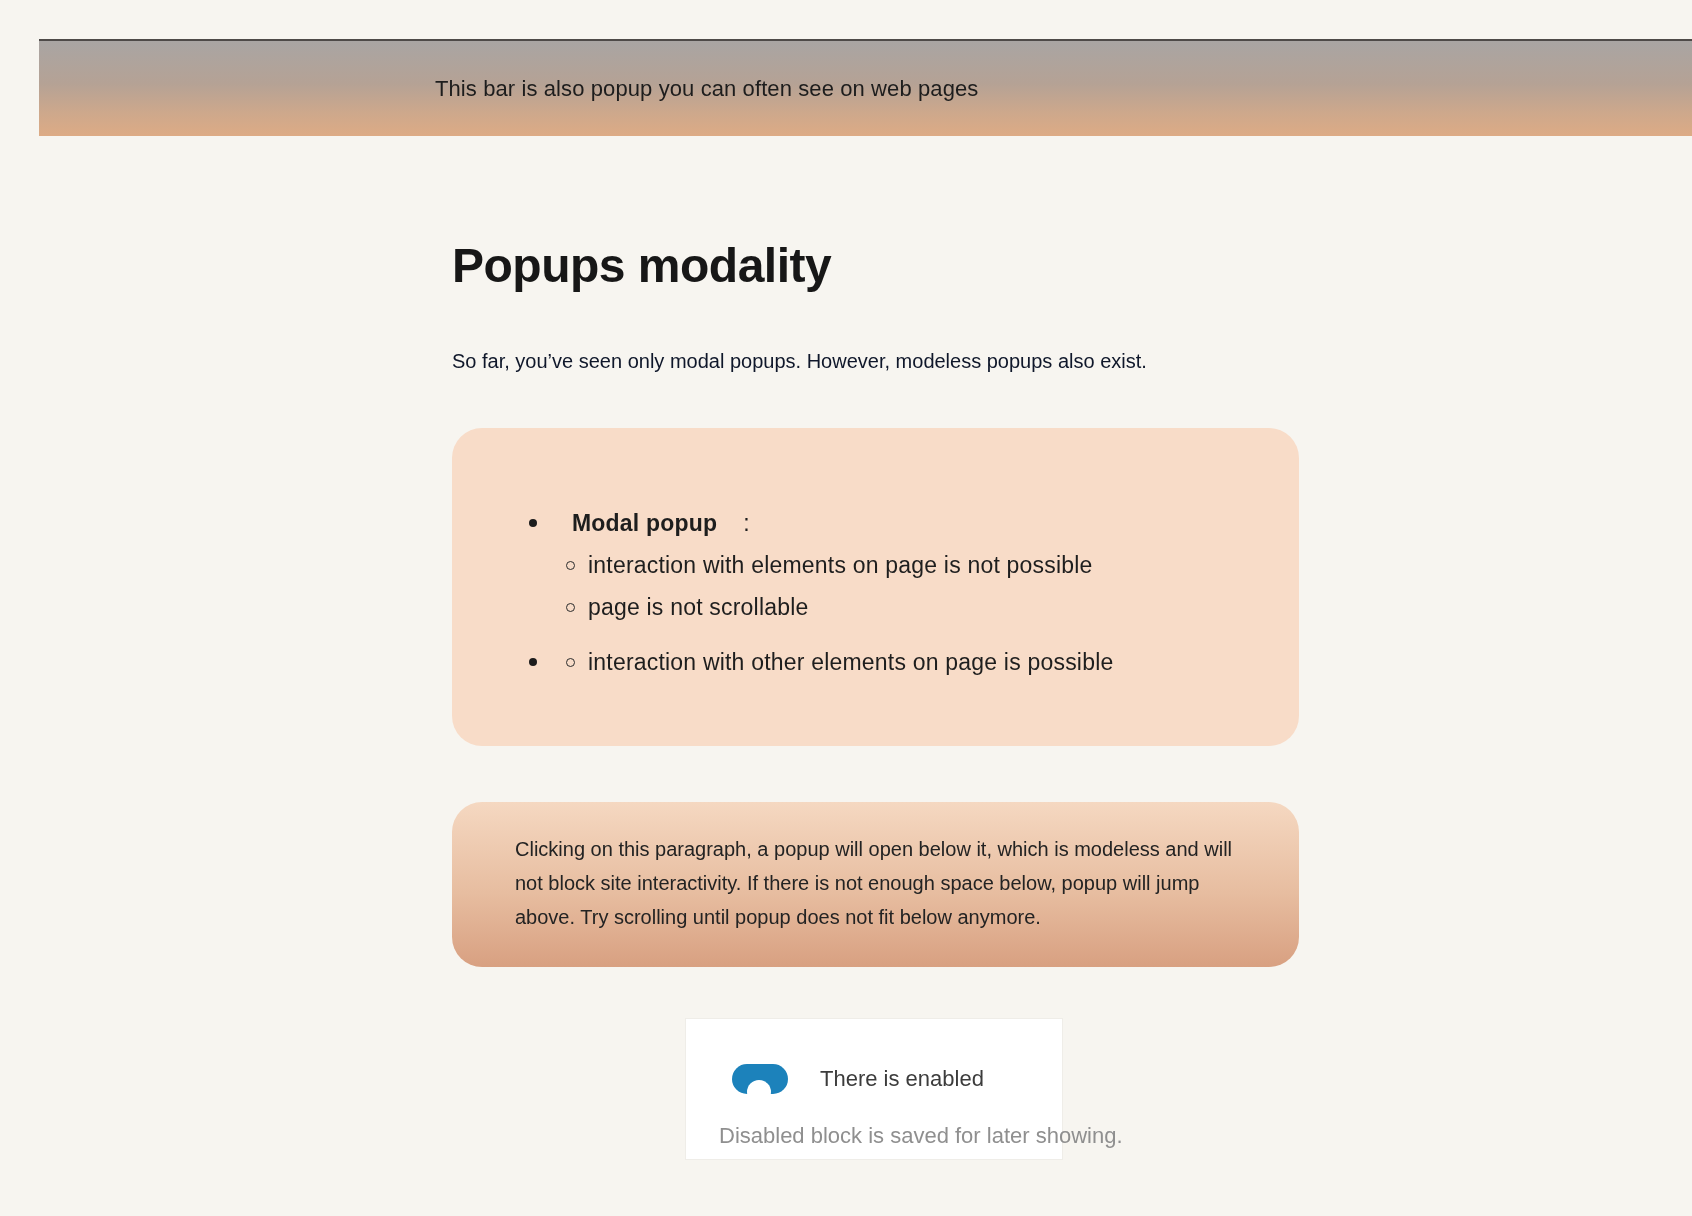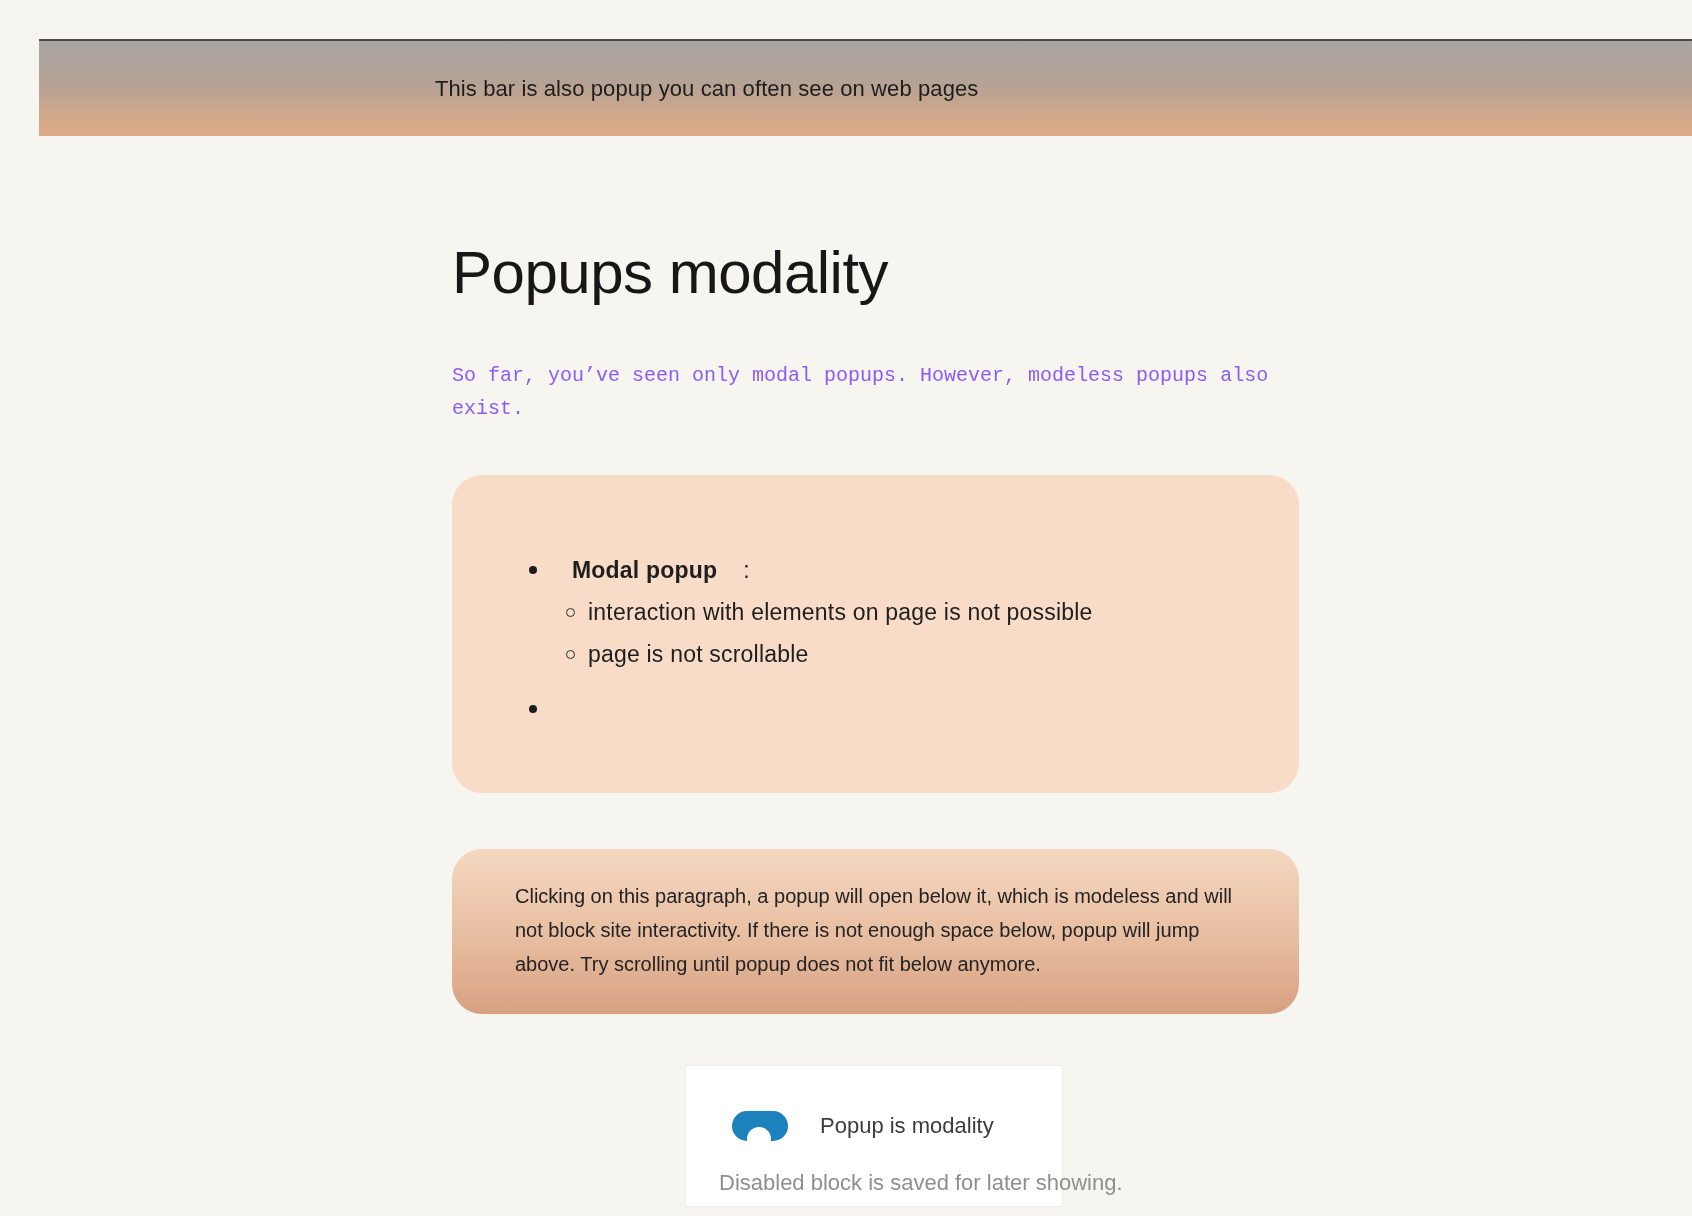--- a/index.html
+++ b/index.html
@@ -28,31 +28,30 @@
     letter-spacing:0.1px;
   }
 
   
   main {
     width:873px;
     margin-left:413px;
   }
   h1 {
     margin-top:102px;
-    font-size:60px;
-    font-weight:400;
+    font-size:48px;
+    font-weight:700;
     letter-spacing:-0.5px;
     color:#171717;
     line-height:1.15;
   }
   .para {
     font-size:20px;
     line-height:33px;
-    color:#8b5cf6;
-    font-family:Liberation Mono, monospace;
+    color:#0f172a;
   }
   .intro { margin-top:52px; }
 
   
   .info-box {
     margin-top:50px;
     height:318px;
     background:#f8dcc8;
     border-radius:30px;
     padding:68px 40px 0 64px;
@@ -148,32 +147,33 @@
   <section class="info-box">
     <div class="group">
       <div class="group-title"><strong>Modal popup</strong><span>:</span></div>
       <ul class="sub">
         <li>interaction with elements on page is not possible</li>
         <li>page is not scrollable</li>
       </ul>
     </div>
     <div class="group">
       <ul class="sub">
+        <li>interaction with other elements on page is possible</li>
       </ul>
     </div>
   </section>
 
   <section class="clickable-box">
     <p>Clicking on this paragraph, a popup will open below it, which is modeless and will not block site interactivity. If there is not enough space below, popup will jump above. Try scrolling until popup does not fit below anymore.</p>
   </section>
 
 
   <div class="admin-card">
     <div class="toggle-row">
       <span class="toggle" role="switch" aria-checked="true">
         <span class="knob"></span>
       </span>
-      <span class="toggle-label">Popup is modality</span>
+      <span class="toggle-label">There is enabled</span>
     </div>
     <p class="help">Disabled block is saved for later showing.</p>
   </div>
 
 </main>
 
 </body></html>

